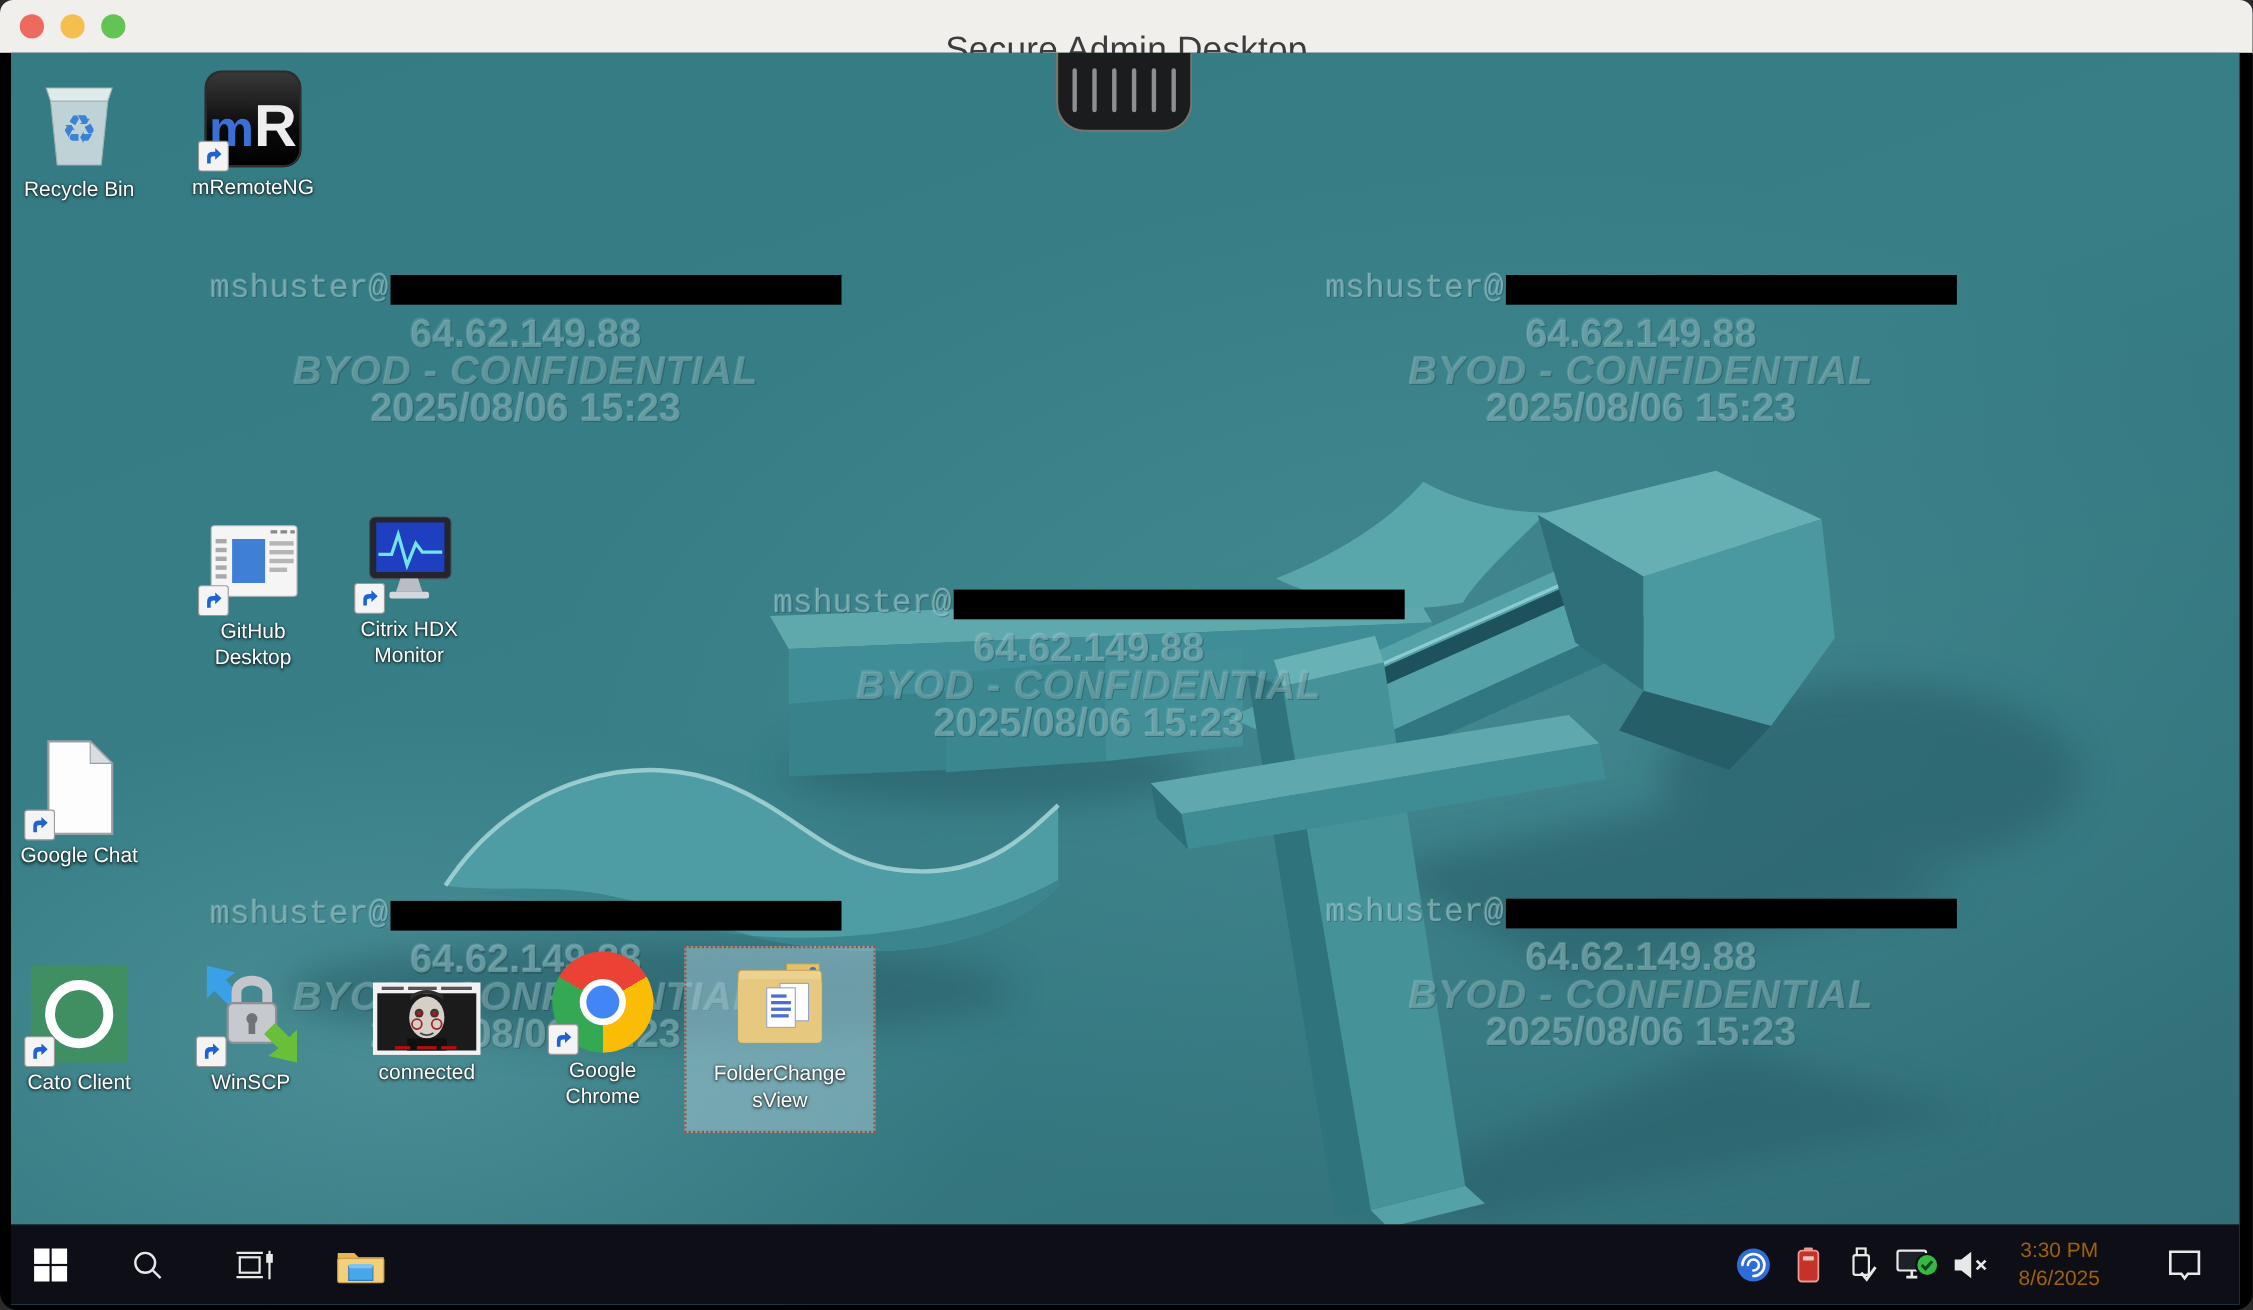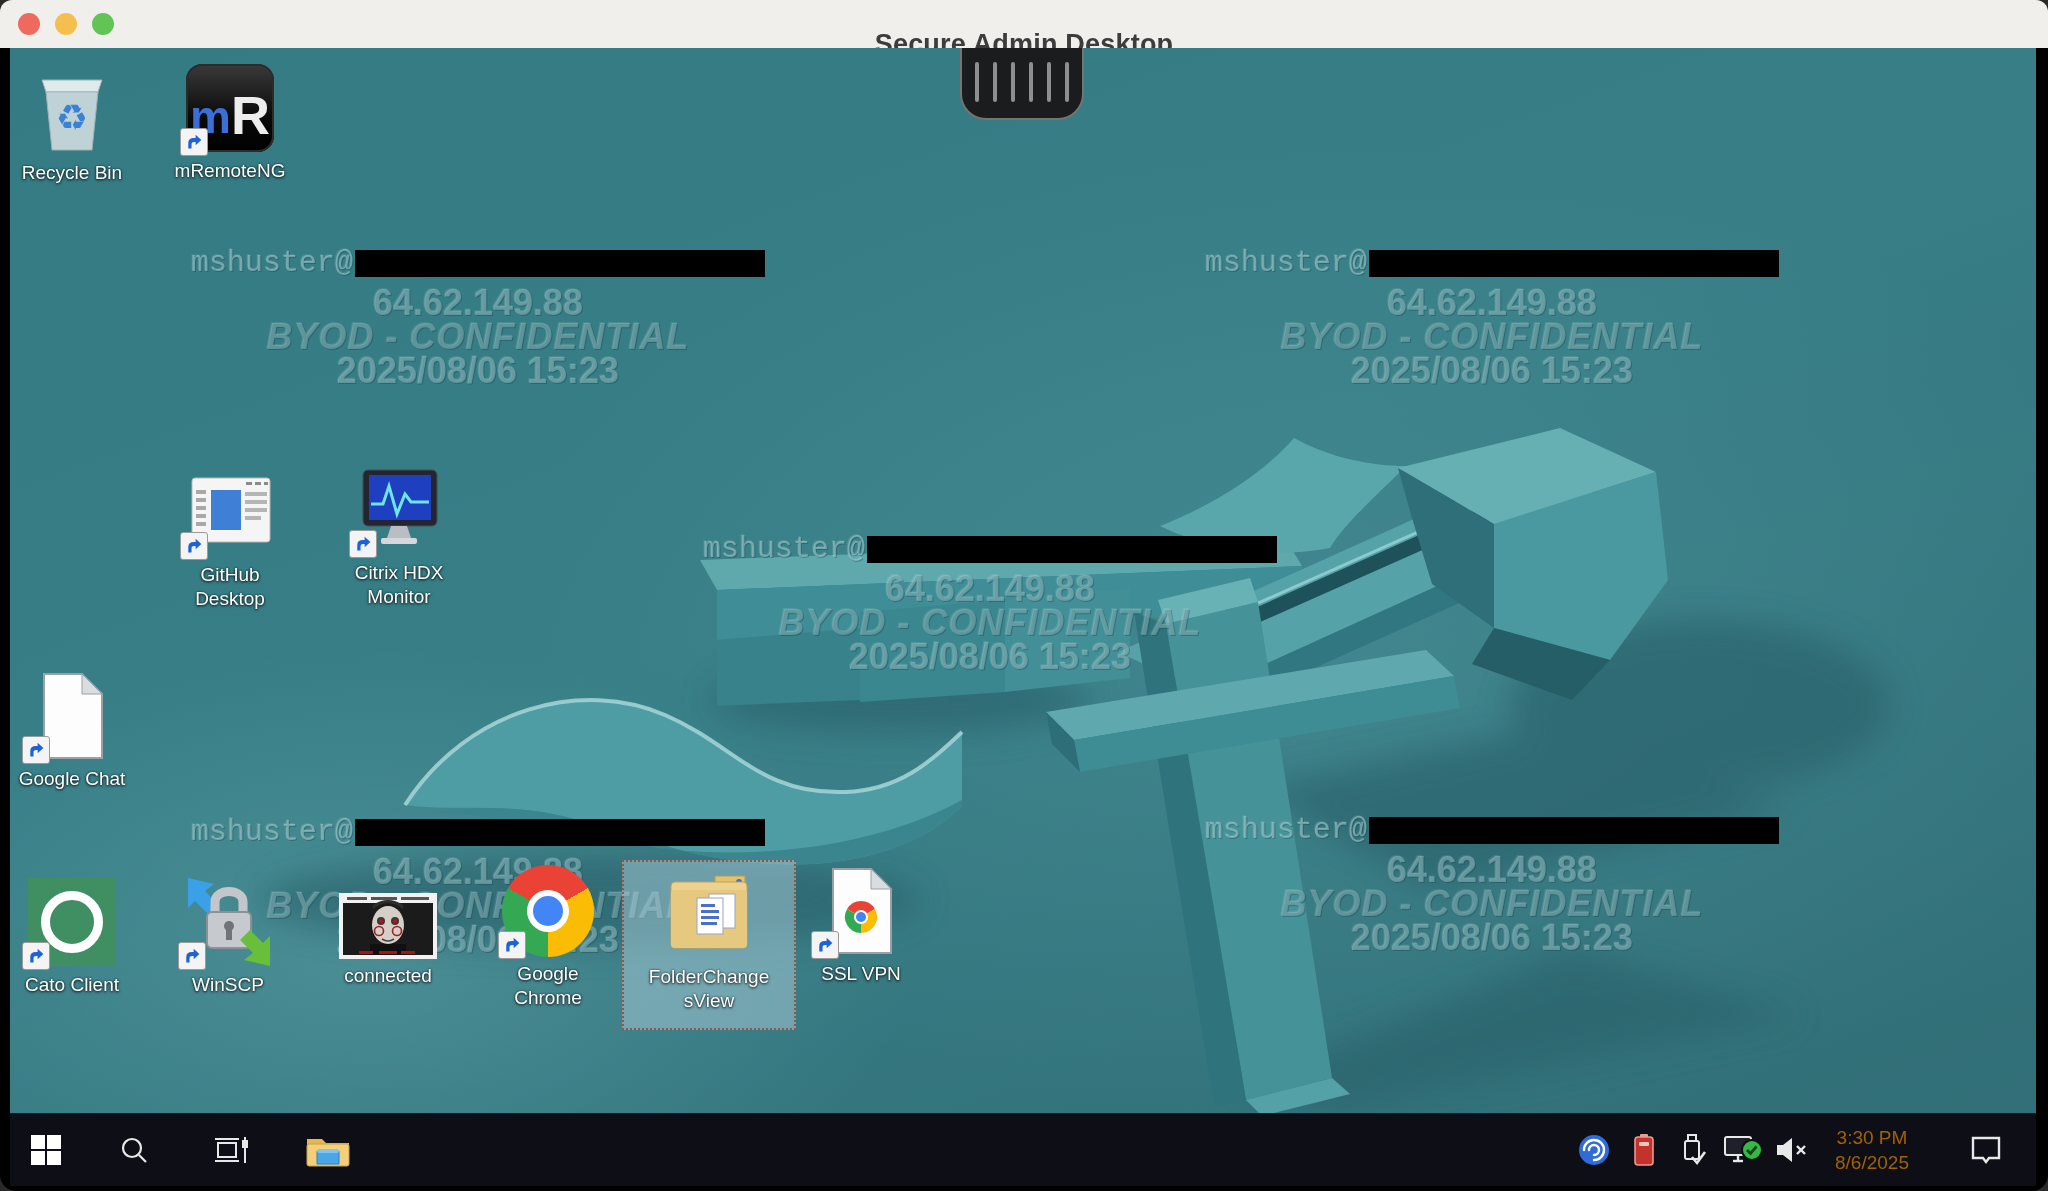--- a/index.html
+++ b/index.html
@@ -2,21 +2,21 @@
 <html><head>
 <meta charset="utf-8">
 <style>
   html,body{margin:0;padding:0;background:#2a2a2a;font-family:"Liberation Sans",sans-serif;}
   #stage{position:relative;width:2048px;height:1191px;overflow:hidden;}
   .window{position:absolute;inset:0;background:#000;border-radius:12px 12px 16px 16px;overflow:hidden;
           box-shadow:inset 0 0 0 1px rgba(255,255,255,0.22);}
   
   .titlebar{position:absolute;top:0;left:0;right:0;height:48px;background:#f0efeb;
             border-bottom:1px solid #d6d5d1;display:flex;align-items:center;justify-content:center;}
-  .title{font-size:27px;font-weight:bold;color:#3c3c3c;letter-spacing:.2px;margin-top:40px;}
+  .title{font-size:32px;font-weight:normal;color:#3c3c3c;letter-spacing:.2px;margin-top:40px;}
   .traffic{position:absolute;left:18px;top:0;height:100%;display:flex;align-items:center;gap:15px;}
   .tl{width:22px;height:22px;border-radius:50%;}
   .tl.red{background:#ee6a5f;}.tl.yellow{background:#f5bf4f;}.tl.green{background:#61c454;}
   
   .content{position:absolute;top:48px;left:0;right:0;bottom:0;background:#000;}
   .desktop{position:absolute;top:0;left:10px;right:12px;bottom:5px;overflow:hidden;
     background:
       radial-gradient(900px 520px at 18% 80%, rgba(140,198,203,0.25), transparent 60%),
       radial-gradient(1300px 760px at 66% 52%, rgba(96,165,172,0.28), transparent 65%),
       linear-gradient(160deg,#357b83 0%,#377e86 45%,#316d76 100%);}
@@ -230,21 +230,21 @@
           </svg>
           <div class="badge">
             <svg width="18" height="18" viewBox="0 0 22 22">
                   <path d="M4 19 V12 Q4 6 11 6 H13 V2 L20 8.5 L13 15 V11 H11 Q8 11 8 13 V19 Z" fill="#1d63d6"></path>
                 </svg>
           </div>
         </div>
         <div class="lbl">GitHub Desktop</div>
       </div>
 
-      <div class="dicon" style="left:301px;top:416px">
+      <div class="dicon" style="left:274px;top:416px">
         <div class="art">
           <svg viewBox="0 0 92 92" width="92" height="92">
             <rect x="10" y="6" width="74" height="56" rx="5" fill="#23262e" stroke="#4a4d55"></rect>
             <rect x="16" y="11" width="62" height="45" fill="#1e3fbf"></rect>
             <polyline points="18,40 30,40 36,22 44,50 52,30 58,38 76,38" fill="none" stroke="#6ee6e8" stroke-width="3"></polyline>
             <polygon points="38,62 54,62 58,74 34,74" fill="#b9bdc4"></polygon>
             <rect x="28" y="74" width="36" height="6" rx="2" fill="#d4d7db"></rect>
           </svg>
           <div class="badge">
             <svg width="18" height="18" viewBox="0 0 22 22">
@@ -363,41 +363,20 @@
                     <rect x="38" y="48" width="18" height="3"></rect>
                     <rect x="38" y="54" width="16" height="3"></rect>
                   </g>
             </g>
           </svg>
         </div>
         <div class="lbl">FolderChange</div>
         <div class="lbl" style="margin-top:0">sView</div>
       </div>
 
-      <div class="dicon" style="left:763px;top:817px">
-        <div class="art">
-          <svg viewBox="0 0 92 92" width="92" height="92">
-            <path d="M18 4 H56 L76 24 V88 H18 Z" fill="#fdfdfd" stroke="#9aa0a5" stroke-width="2"></path>
-            <path d="M56 4 V24 H76 Z" fill="#d9dde0" stroke="#9aa0a5"></path>
-            <g>
-              <path d="M46,52 L32.1,44 A16,16 0 0 1 59.9,44 Z" fill="#ea4335"></path>
-              <path d="M46,52 L59.9,44 A16,16 0 0 1 46,68 Z" fill="#fbbc05"></path>
-              <path d="M46,52 L46,68 A16,16 0 0 1 32.1,44 Z" fill="#34a853"></path>
-              <circle cx="46" cy="52" r="7" fill="#fff"></circle>
-                  <circle cx="46" cy="52" r="5" fill="#4285f4"></circle>
-            </g>
-          </svg>
-          <div class="badge">
-            <svg width="18" height="18" viewBox="0 0 22 22">
-                  <path d="M4 19 V12 Q4 6 11 6 H13 V2 L20 8.5 L13 15 V11 H11 Q8 11 8 13 V19 Z" fill="#1d63d6"></path>
-                </svg>
-          </div>
-        </div>
-        <div class="lbl">SSL VPN</div>
-      </div>
 
       <div class="taskbar">
         <div class="tbtn" style="left:10px;width:52px">
           <svg width="32" height="32" viewBox="0 0 32 32">
             <rect x="1" y="1" width="14" height="14" fill="#fff"></rect>
                 <rect x="17" y="1" width="14" height="14" fill="#fff"></rect>
             <rect x="1" y="17" width="14" height="14" fill="#fff"></rect>
                 <rect x="17" y="17" width="14" height="14" fill="#fff"></rect>
           </svg>
         </div>

